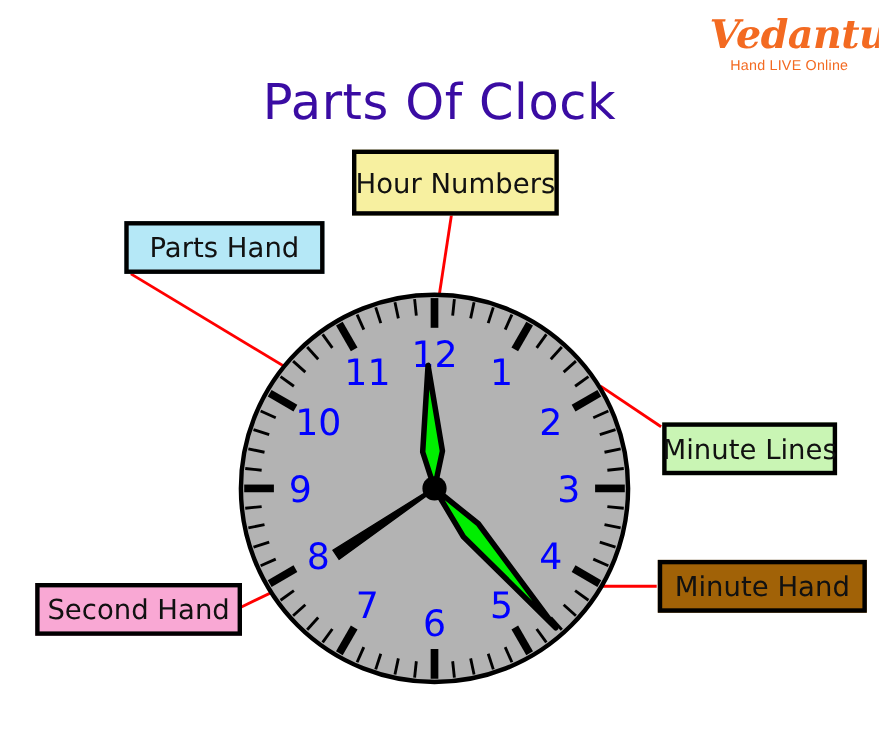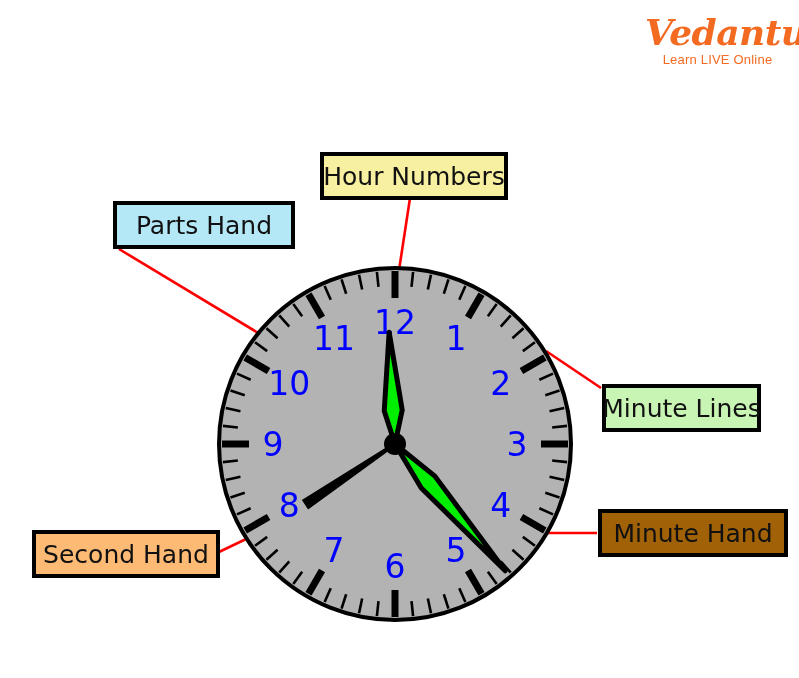--- a/index.html
+++ b/index.html
@@ -100,23 +100,24 @@
   }
   .footnote div { white-space: nowrap; }
 </style>
 </head>
 <body>
 
 <div id="stage">
 
   <div class="logo">
     <span class="logo-word">Vedantu</span>
-    <span class="logo-tag">Learn LIVE Online</span>
+    <span class="logo-tag">Hand LIVE Online</span>
   </div>
 
+  <div class="page-title">Parts Of Clock</div>
 
   <svg class="overlay leaders" viewBox="0 0 799 678">
       <line x1="412" y1="185" x2="396" y2="290" stroke="#ff0000" stroke-width="2.6" stroke-linecap="butt"></line>
       <line x1="119" y1="249" x2="386" y2="410" stroke="#ff0000" stroke-width="2.6" stroke-linecap="butt"></line>
       <line x1="601" y1="388" x2="546" y2="351" stroke="#ff0000" stroke-width="2.6" stroke-linecap="butt"></line>
       <line x1="597" y1="533" x2="508" y2="533" stroke="#ff0000" stroke-width="2.6" stroke-linecap="butt"></line>
       <line x1="219" y1="552" x2="317" y2="505" stroke="#ff0000" stroke-width="2.6" stroke-linecap="butt"></line>
     </svg>
 
   <svg class="overlay clock" viewBox="0 0 799 678">
@@ -197,31 +198,31 @@
         <text x="289.3449007382985" y="395" text-anchor="middle" font-family="&quot;DejaVu Sans&quot;, sans-serif" font-size="33" fill="#0000ff">10</text>
         <text x="333.99999999999994" y="350.3449007382985" text-anchor="middle" font-family="&quot;DejaVu Sans&quot;, sans-serif" font-size="33" fill="#0000ff">11</text>
       </g>
       <path d="M 395 444 L 421.27298883911664 487.94189410414225 L 505.21791687040525 570.7912094774257 L 434.85776128312654 476.13283158231314 Z" fill="#00ee00" stroke="#000000" stroke-width="5" stroke-linejoin="round"></path>
       <path d="M 395 444 L 402.2291776830282 409.97502402605977 L 389.1383729007902 332.15349210748775 L 384.2538460574459 410.9170712384328 Z" fill="#00ee00" stroke="#000000" stroke-width="5" stroke-linejoin="round"></path>
       <path d="M 394.32896851583513 443.00515491293396 L 302.6679776467018 500.24764571206543 L 308.2599066814093 508.5380214376159 L 395.67103148416487 444.99484508706604 Z" fill="#000000" stroke="#000000" stroke-width="1.2"></path>
       <circle cx="395" cy="444" r="11" fill="#000000"></circle>
     </svg>
 
   <div id="label-layer">
-      <div class="label-box" style="left: 320px; top: 152px; width: 188px; height: 48px; background: rgb(247, 240, 160);">
+      <div class="label-box" style="left: 320px; top: 136px; width: 188px; height: 60px; background: rgb(247, 240, 160);">
         <span>Hour Numbers</span>
       </div>
       <div class="label-box" style="left: 113px; top: 201px; width: 182px; height: 48px; background: rgb(181, 232, 247);">
         <span>Parts Hand</span>
       </div>
       <div class="label-box" style="left: 602px; top: 384px; width: 159px; height: 48px; background: rgb(201, 245, 180);">
         <span>Minute Lines</span>
       </div>
       <div class="label-box" style="left: 598px; top: 509px; width: 190px; height: 48px; background: #a16207;">
         <span>Minute Hand</span>
       </div>
-      <div class="label-box" style="left: 32px; top: 530px; width: 188px; height: 48px; background: #fdba74;">
+      <div class="label-box" style="left: 32px; top: 530px; width: 188px; height: 48px; background: #f9a8d4;">
         <span>Second Hand</span>
       </div>
     </div>
 
 
 </div>
 
 </body></html>

